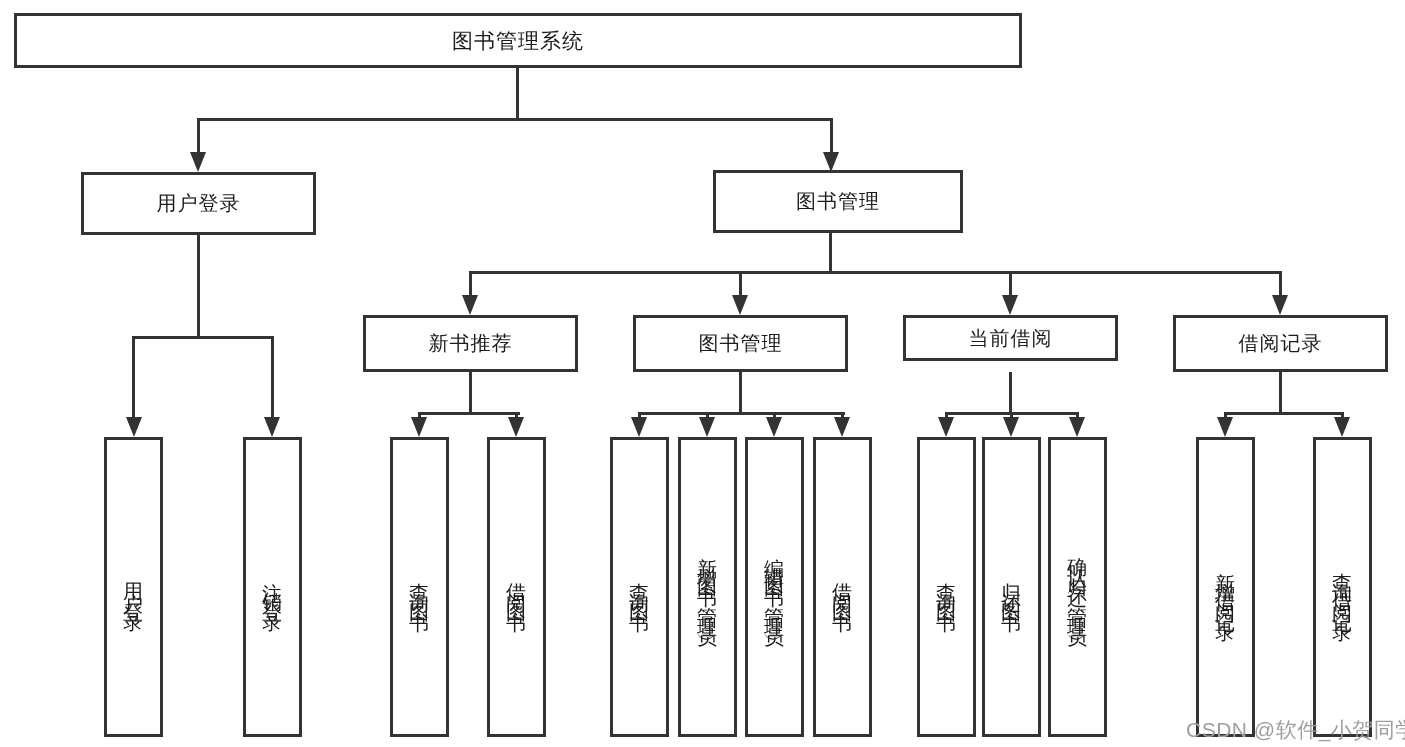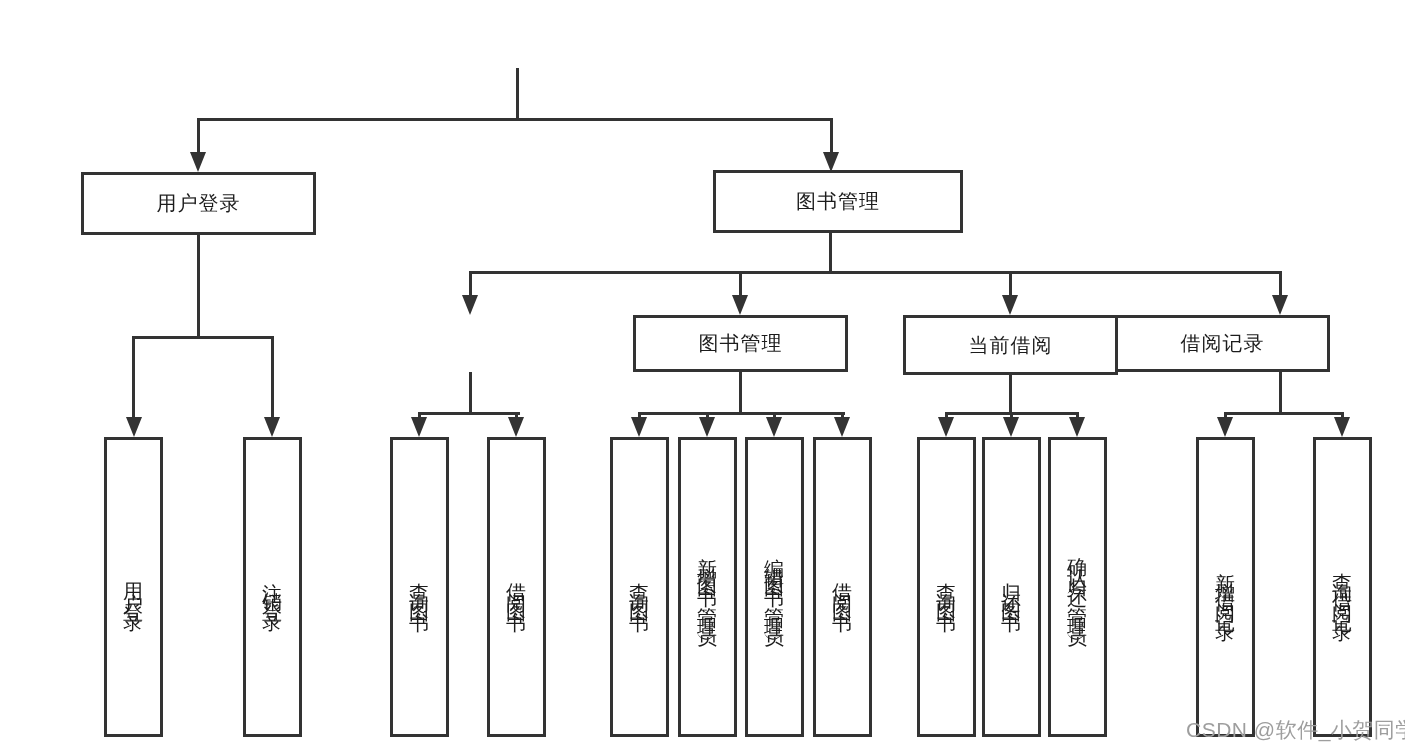--- a/index.html
+++ b/index.html
@@ -49,20 +49,23 @@
     z-index:5;
     letter-spacing:0.5px;
     white-space:nowrap;
   }
 </style>
 </head>
 <body>
 
 <div id="stage">
 
+  <div class="box root-box" style="left:14px;top:13px;width:1008px;height:55px;">
+    <span>图书管理系统</span>
+  </div>
 
   <div class="v" style="left:516px;top:68px;height:50px;"></div>
   <div class="h" style="left:197px;top:118px;width:636px;"></div>
   <div class="v" style="left:197px;top:118px;height:36px;"></div>
   <div class="arrow" style="left:190px;top:152px;"></div>
   <div class="v" style="left:830px;top:118px;height:36px;"></div>
   <div class="arrow" style="left:823px;top:152px;"></div>
 
   <div class="box" style="left:81px;top:172px;width:235px;height:63px;">
     <span>用户登录</span>
@@ -89,27 +92,30 @@
   <div class="h" style="left:469px;top:271px;width:813px;"></div>
   <div class="v" style="left:469px;top:271px;height:26px;"></div>
   <div class="arrow" style="left:462px;top:295px;"></div>
   <div class="v" style="left:739px;top:271px;height:26px;"></div>
   <div class="arrow" style="left:732px;top:295px;"></div>
   <div class="v" style="left:1009px;top:271px;height:26px;"></div>
   <div class="arrow" style="left:1002px;top:295px;"></div>
   <div class="v" style="left:1279px;top:271px;height:26px;"></div>
   <div class="arrow" style="left:1272px;top:295px;"></div>
 
+  <div class="box" style="left:363px;top:315px;width:215px;height:57px;">
+    <span>新书推荐</span>
+  </div>
   <div class="box" style="left:633px;top:315px;width:215px;height:57px;">
     <span>图书管理</span>
   </div>
-  <div class="box" style="left:903px;top:315px;width:215px;height:60px;">
+  <div class="box" style="left:903px;top:315px;width:215px;height:46px;">
     <span>当前借阅</span>
   </div>
-  <div class="box" style="left:1115px;top:315px;width:215px;height:57px;">
+  <div class="box" style="left:1173px;top:315px;width:215px;height:57px;">
     <span>借阅记录</span>
   </div>
 
   <div class="v" style="left:469px;top:372px;height:40px;"></div>
   <div class="h" style="left:418px;top:412px;width:102px;"></div>
   <div class="v" style="left:418px;top:412px;height:8px;"></div>
   <div class="arrow" style="left:411px;top:417px;"></div>
   <div class="v" style="left:515px;top:412px;height:8px;"></div>
   <div class="arrow" style="left:508px;top:417px;"></div>
 

